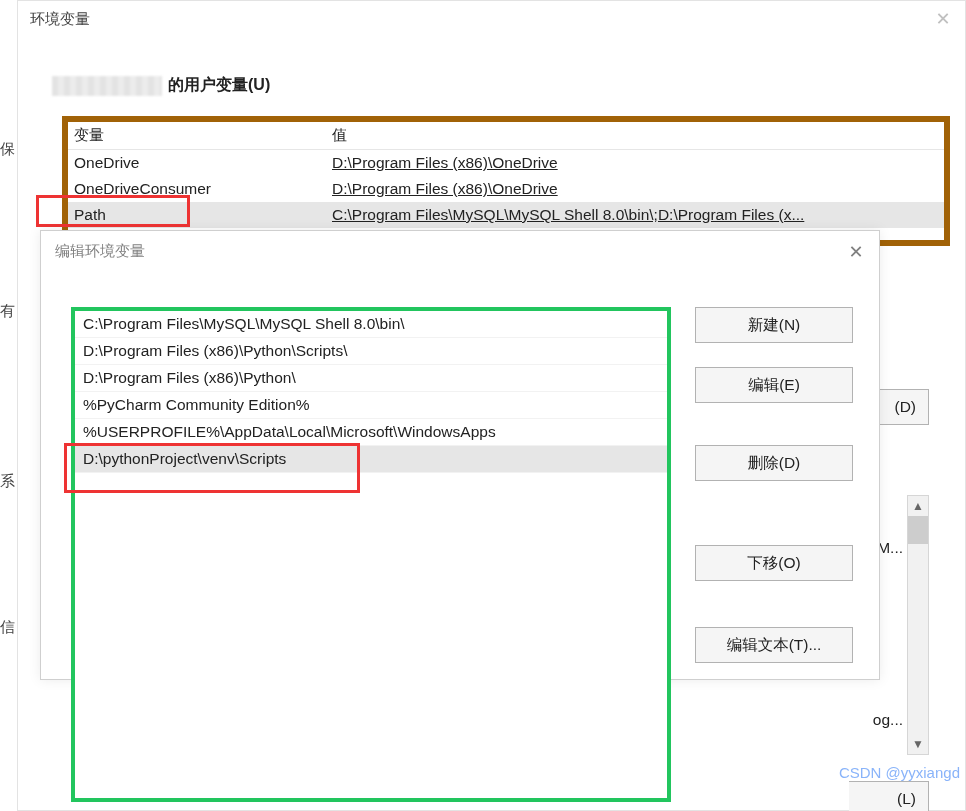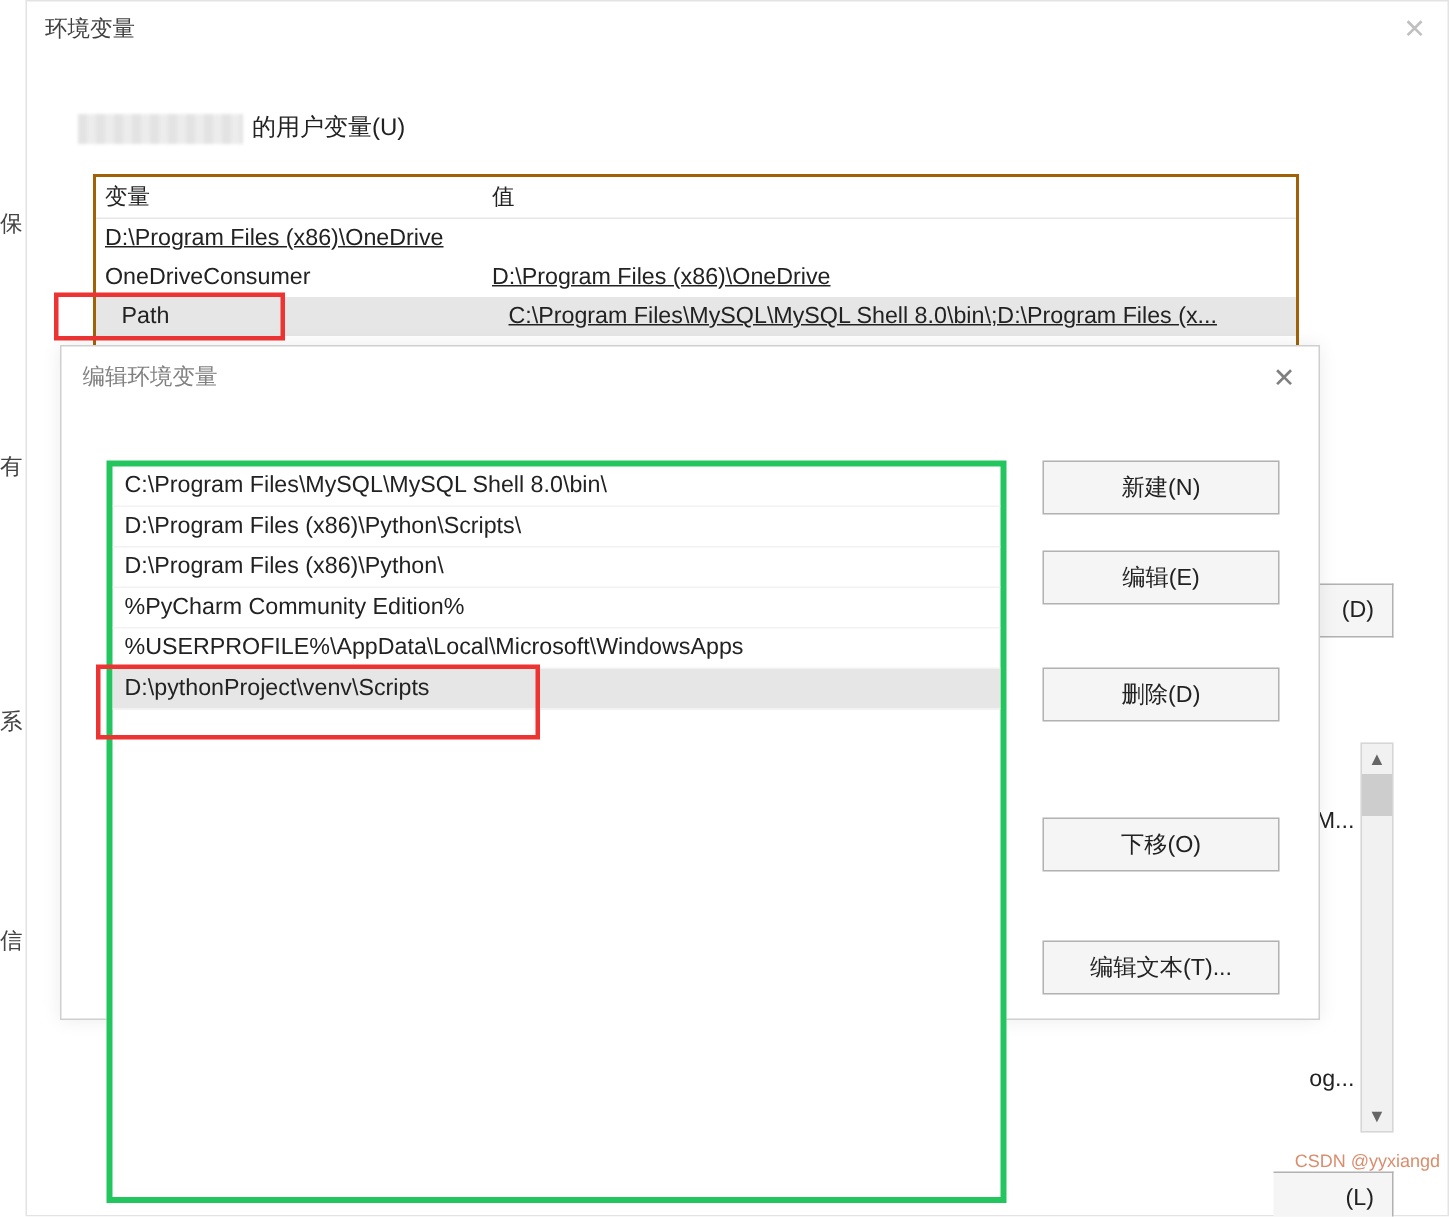--- a/index.html
+++ b/index.html
@@ -54,45 +54,46 @@
       repeating-linear-gradient(90deg, #ddd, #ddd 6px, #e8e8e8 6px, #e8e8e8 12px),
       repeating-linear-gradient(0deg, #d0d0d0, #d0d0d0 4px, #eaeaea 4px, #eaeaea 8px);
     filter: blur(1px);
     opacity: 0.8;
   }
   .user-vars-label {
     position: absolute;
     left: 150px;
     top: 74px;
     font-size: 16px;
+    font-weight: bold;
   }
   .user-vars-table {
     position: absolute;
     left: 44px;
     top: 115px;
-    width: 804px;
+    width: 888px;
     height: 130px;
-    border: 2px solid #a16207;
+    border: 6px solid #a16207;
     background: #fff;
   }
   .uvt-header {
     display: flex;
     height: 28px;
     background: #fff;
     border-bottom: 1px solid #e6e6e6;
   }
   .uvt-col1 { width: 258px; padding-left: 6px; display: flex; align-items: center;}
   .uvt-col2 { flex: 1; padding-left: 6px; display: flex; align-items: center;}
   .uvt-row {
     display: flex;
     height: 26px;
     align-items: center;
     font-size: 15.5px;
   }
-  .uvt-row.selected { background: #e6e6e6; padding-left: 11px; }
+  .uvt-row.selected { background: #e6e6e6; }
   .uvt-row .uvt-col2 {
     white-space: nowrap;
     overflow: hidden;
     text-overflow: ellipsis;
     display: block;
     line-height: 26px;
     text-decoration: underline;
   }
   .truncated-n {
     position: absolute;
@@ -227,22 +228,22 @@
   .left-slivers {
     position: absolute;
     left: 0;
     width: 16px;
     color: #444;
   }
   .watermark {
     position: absolute;
     right: 6px;
     bottom: 30px;
-    font-size: 12px;
-    color: #c2410c;
+    font-size: 15px;
+    color: #3b82f6;
     opacity: 0.6;
   }
 </style>
 </head>
 <body>
 
 <div class="left-slivers" style="top:140px">保</div>
 <div class="left-slivers" style="top:302px">有</div>
 <div class="left-slivers" style="top:472px">系</div>
 <div class="left-slivers" style="top:618px">信</div>
@@ -253,20 +254,21 @@
 
   <div class="pixelated"></div>
   <div class="user-vars-label">的用户变量(U)</div>
 
   <div class="user-vars-table">
     <div class="uvt-header">
       <div class="uvt-col1">变量</div>
       <div class="uvt-col2">值</div>
     </div>
     <div class="uvt-row">
+      <div class="uvt-col1">OneDrive</div>
       <div class="uvt-col2">D:\Program Files (x86)\OneDrive</div>
     </div>
     <div class="uvt-row">
       <div class="uvt-col1">OneDriveConsumer</div>
       <div class="uvt-col2">D:\Program Files (x86)\OneDrive</div>
     </div>
     <div class="uvt-row selected">
       <div class="uvt-col1">Path</div>
       <div class="uvt-col2">C:\Program Files\MySQL\MySQL Shell 8.0\bin\;D:\Program Files (x...</div>
     </div>

